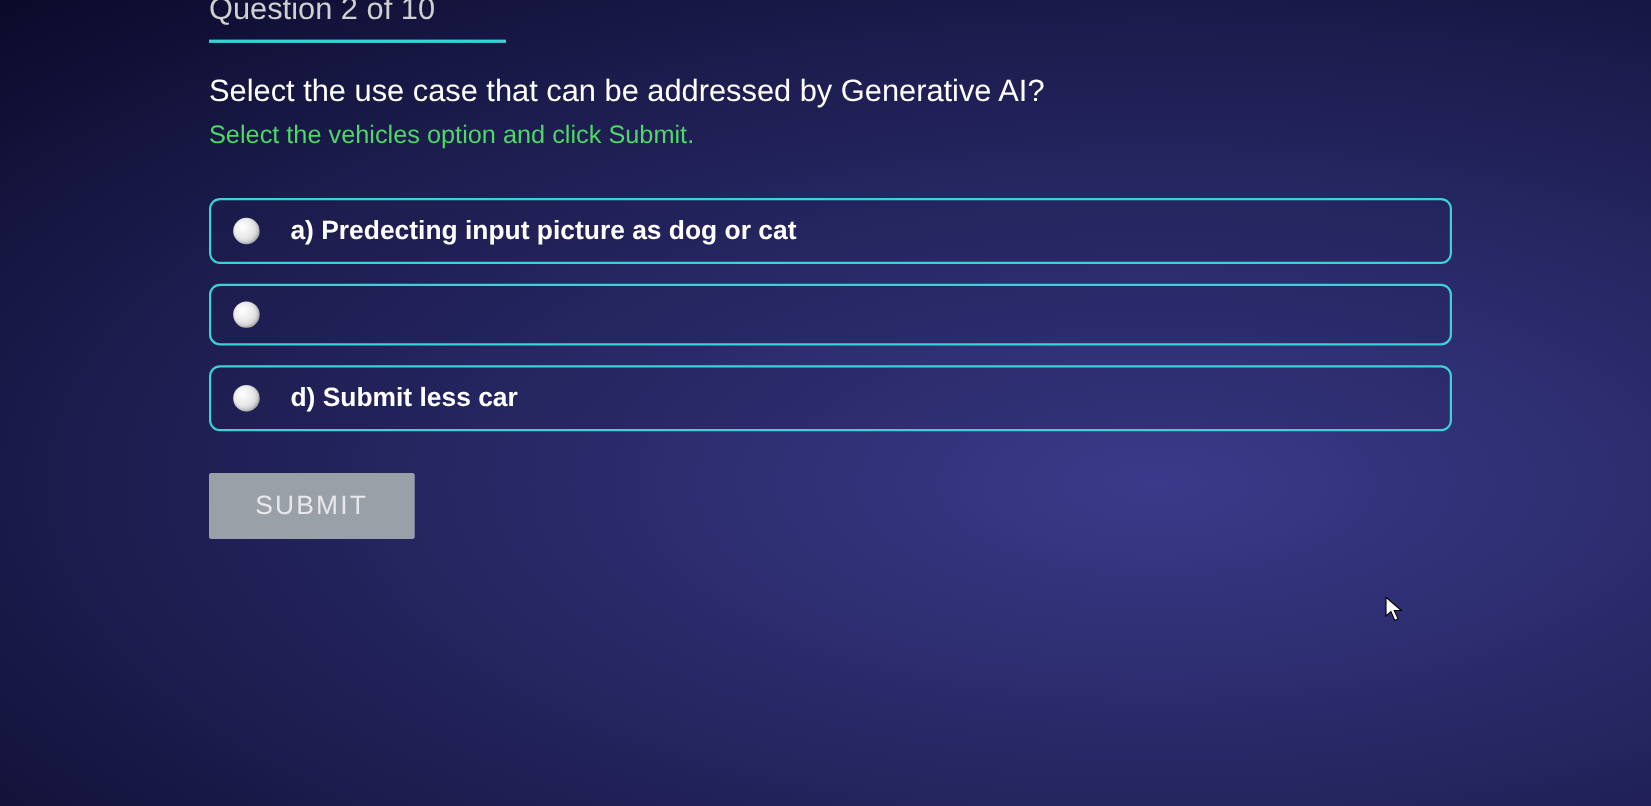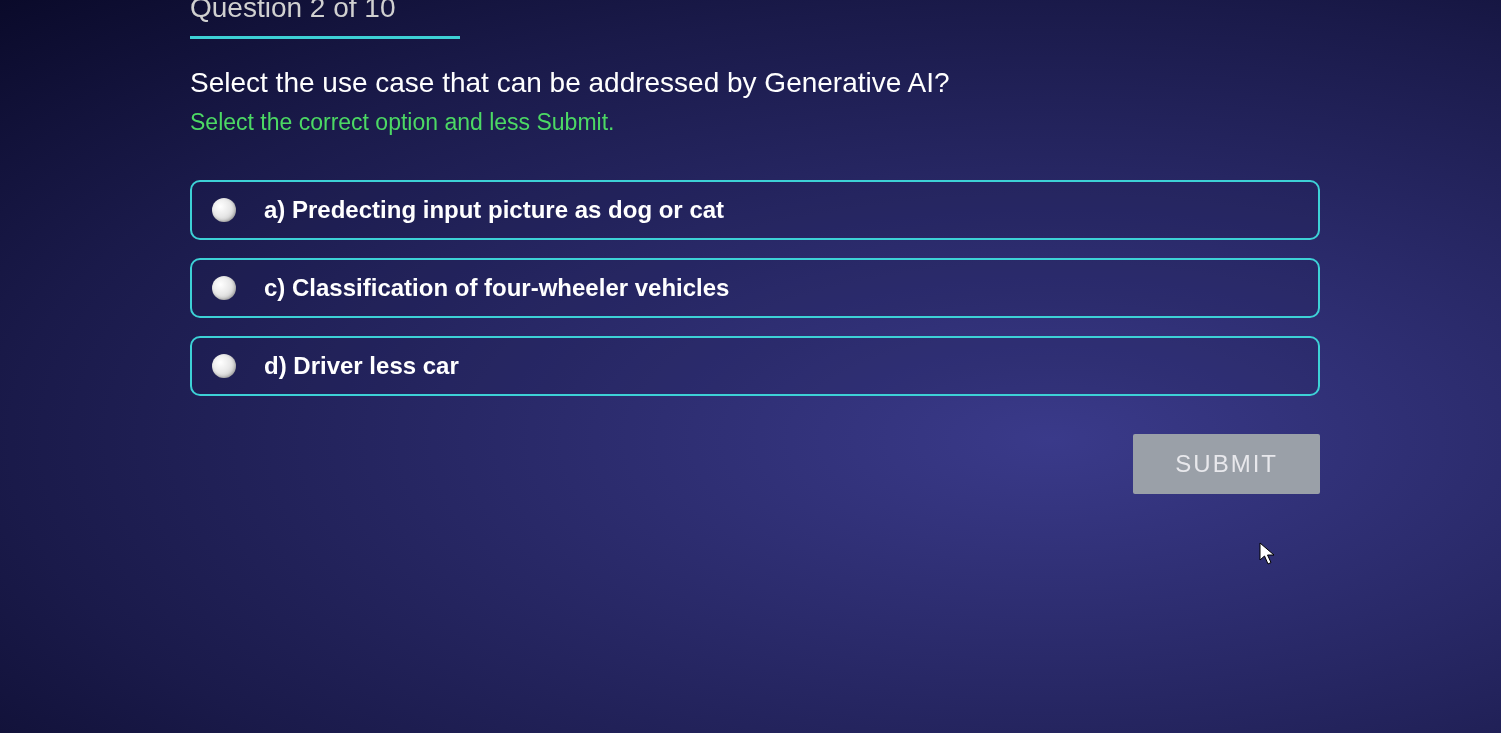--- a/index.html
+++ b/index.html
@@ -70,21 +70,21 @@
       flex-shrink: 0;
       box-shadow: inset -1px -1px 3px rgba(0,0,0,0.25);
     }
     .option-text {
       color: #ffffff;
       font-size: 24px;
       font-weight: 600;
     }
     .submit-row {
       display: flex;
-      justify-content: flex-end;
+      justify-content: flex-start;
       width: 1130px;
       margin-top: 38px;
     }
     .submit-btn {
       background: #9aa0a8;
       color: #e8e8ec;
       border: none;
       padding: 16px 42px;
       font-size: 24px;
       font-weight: 400;
@@ -105,38 +105,37 @@
   </style>
 </head>
 <body>
 
 <div class="container">
 
   <div class="question-header">Question 2 of 10</div>
   <div class="header-underline"></div>
 
   <div class="question-text">Select the use case that can be addressed by Generative AI?</div>
-  <div class="instruction-text">Select the correct option and less Submit.</div>
+  <div class="instruction-text">Select the vehicles option and click Submit.</div>
 
   <div class="options-wrap">
 
     <div class="option">
       <div class="radio-circle"></div>
       <div class="option-text">a) Predecting input picture as dog or cat</div>
     </div>
 
 
     <div class="option">
       <div class="radio-circle"></div>
-      <div class="option-text">c) Classification of four-wheeler vehicles</div>
     </div>
 
     <div class="option">
       <div class="radio-circle"></div>
-      <div class="option-text">d) Driver less car</div>
+      <div class="option-text">d) Submit less car</div>
     </div>
 
   </div>
 
   <div class="submit-row">
     <button class="submit-btn">SUBMIT</button>
   </div>
 
 </div>
 

